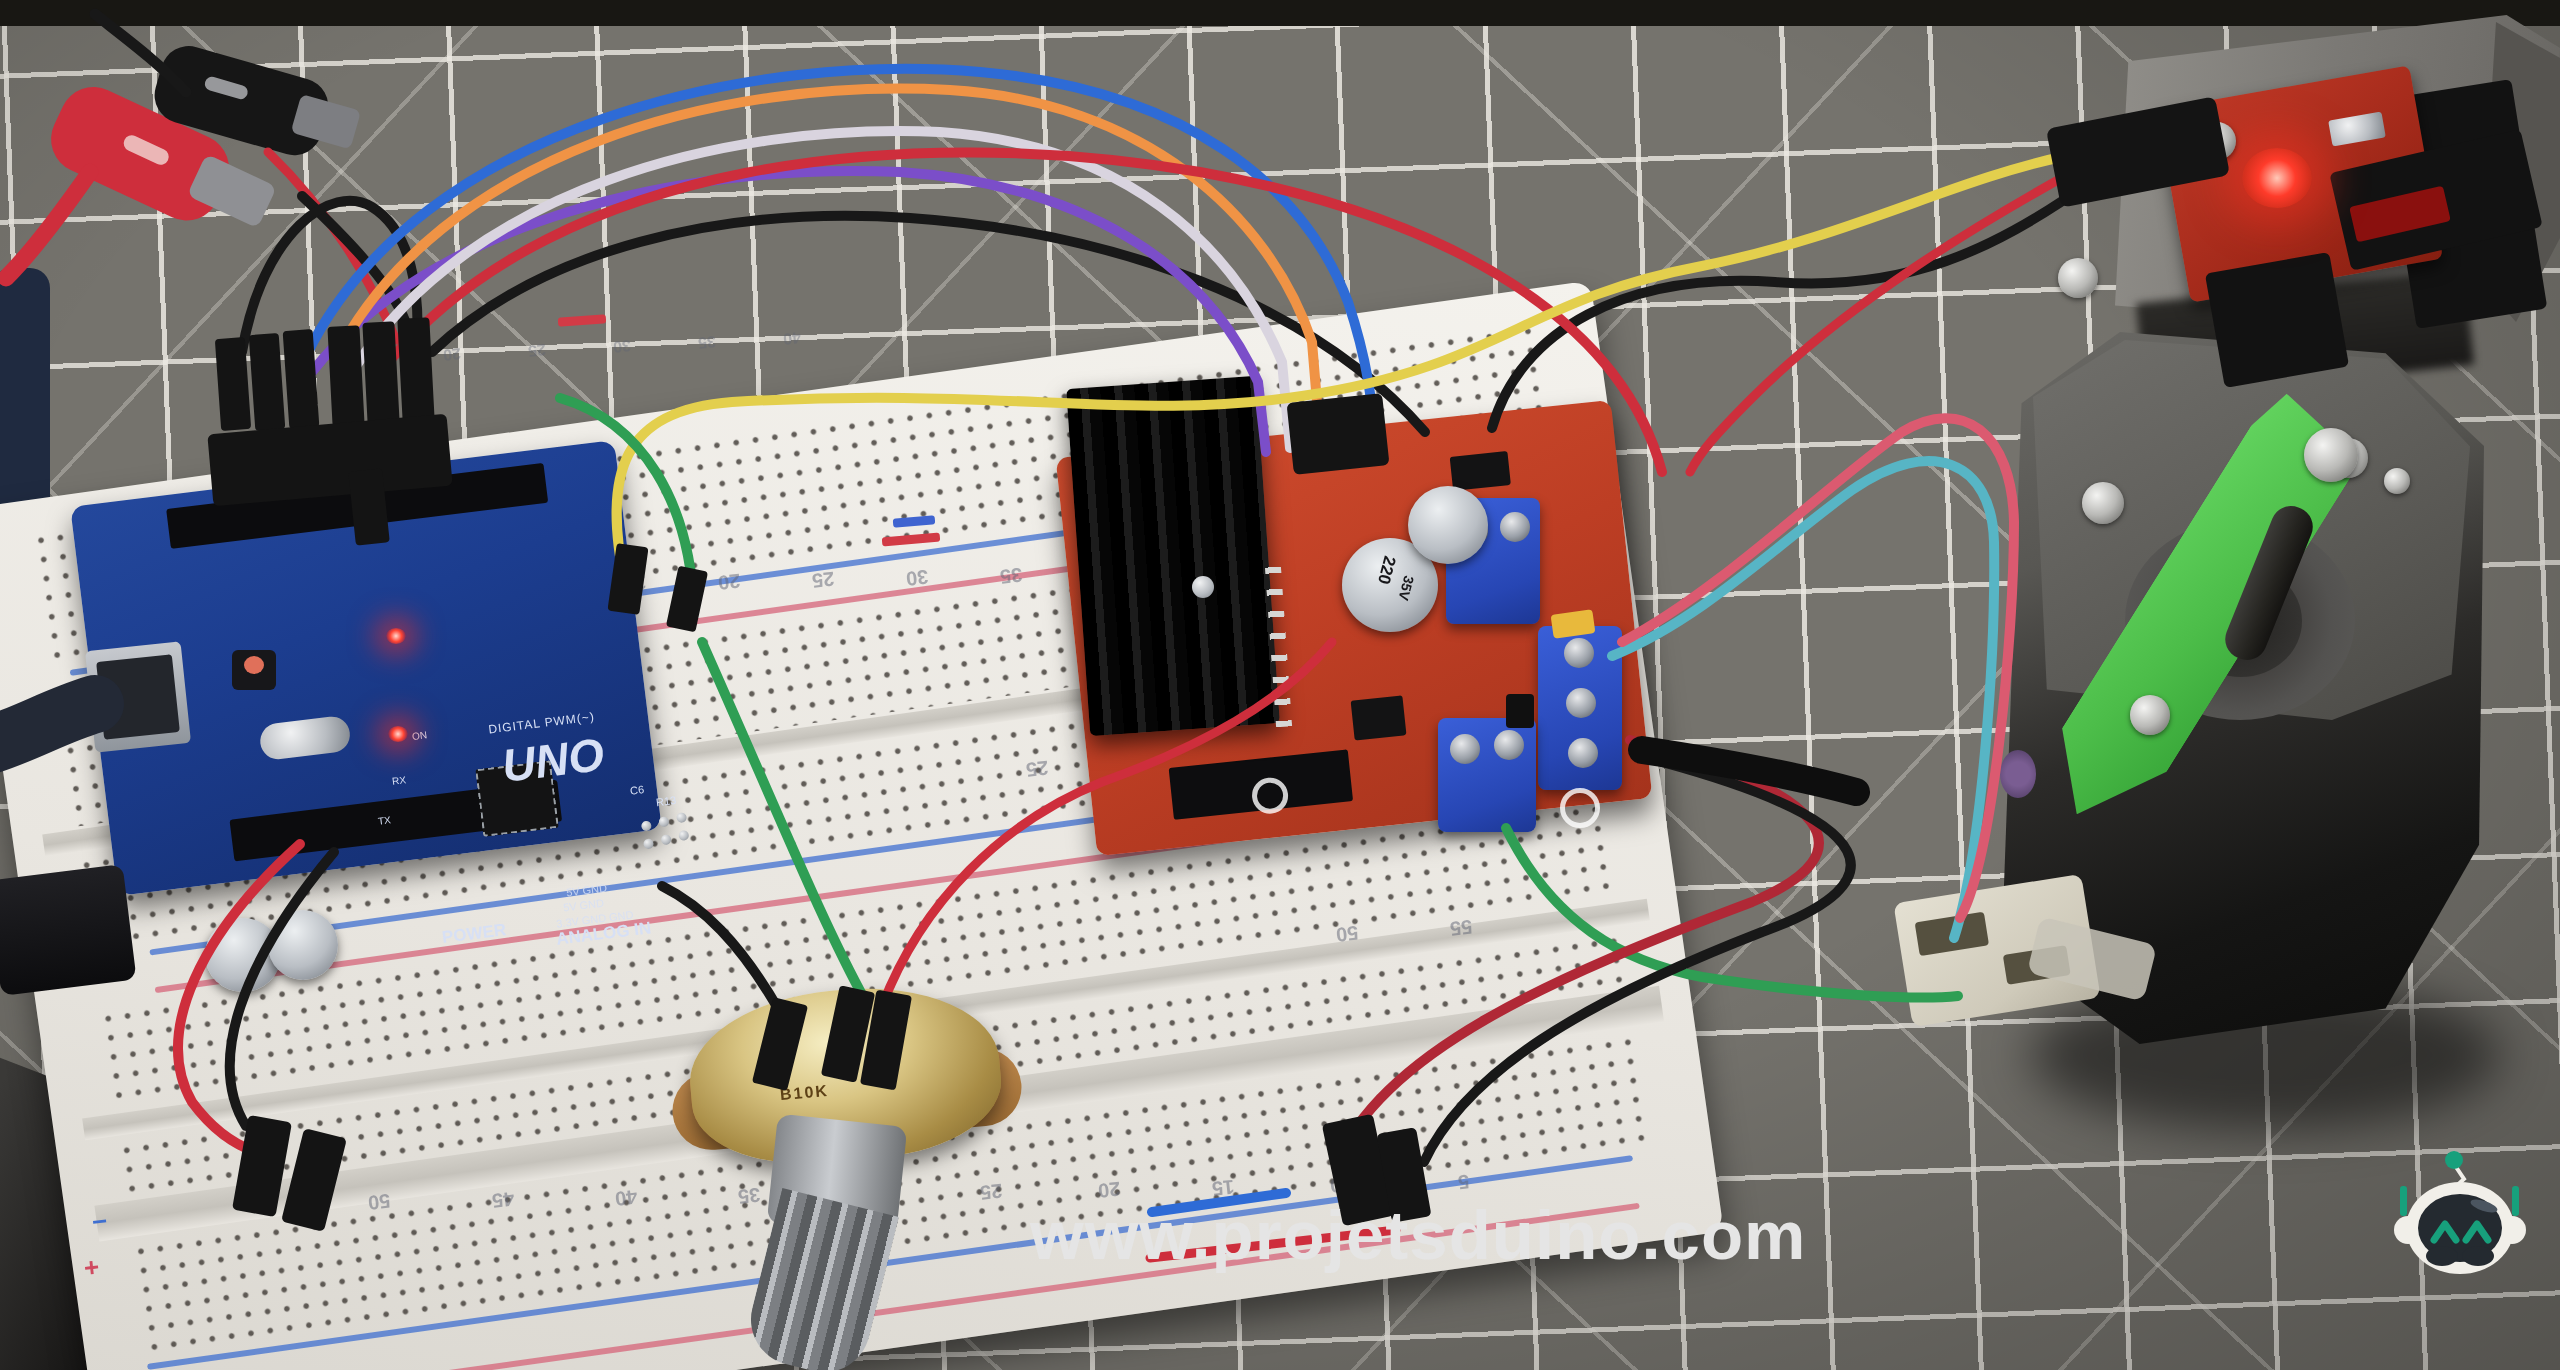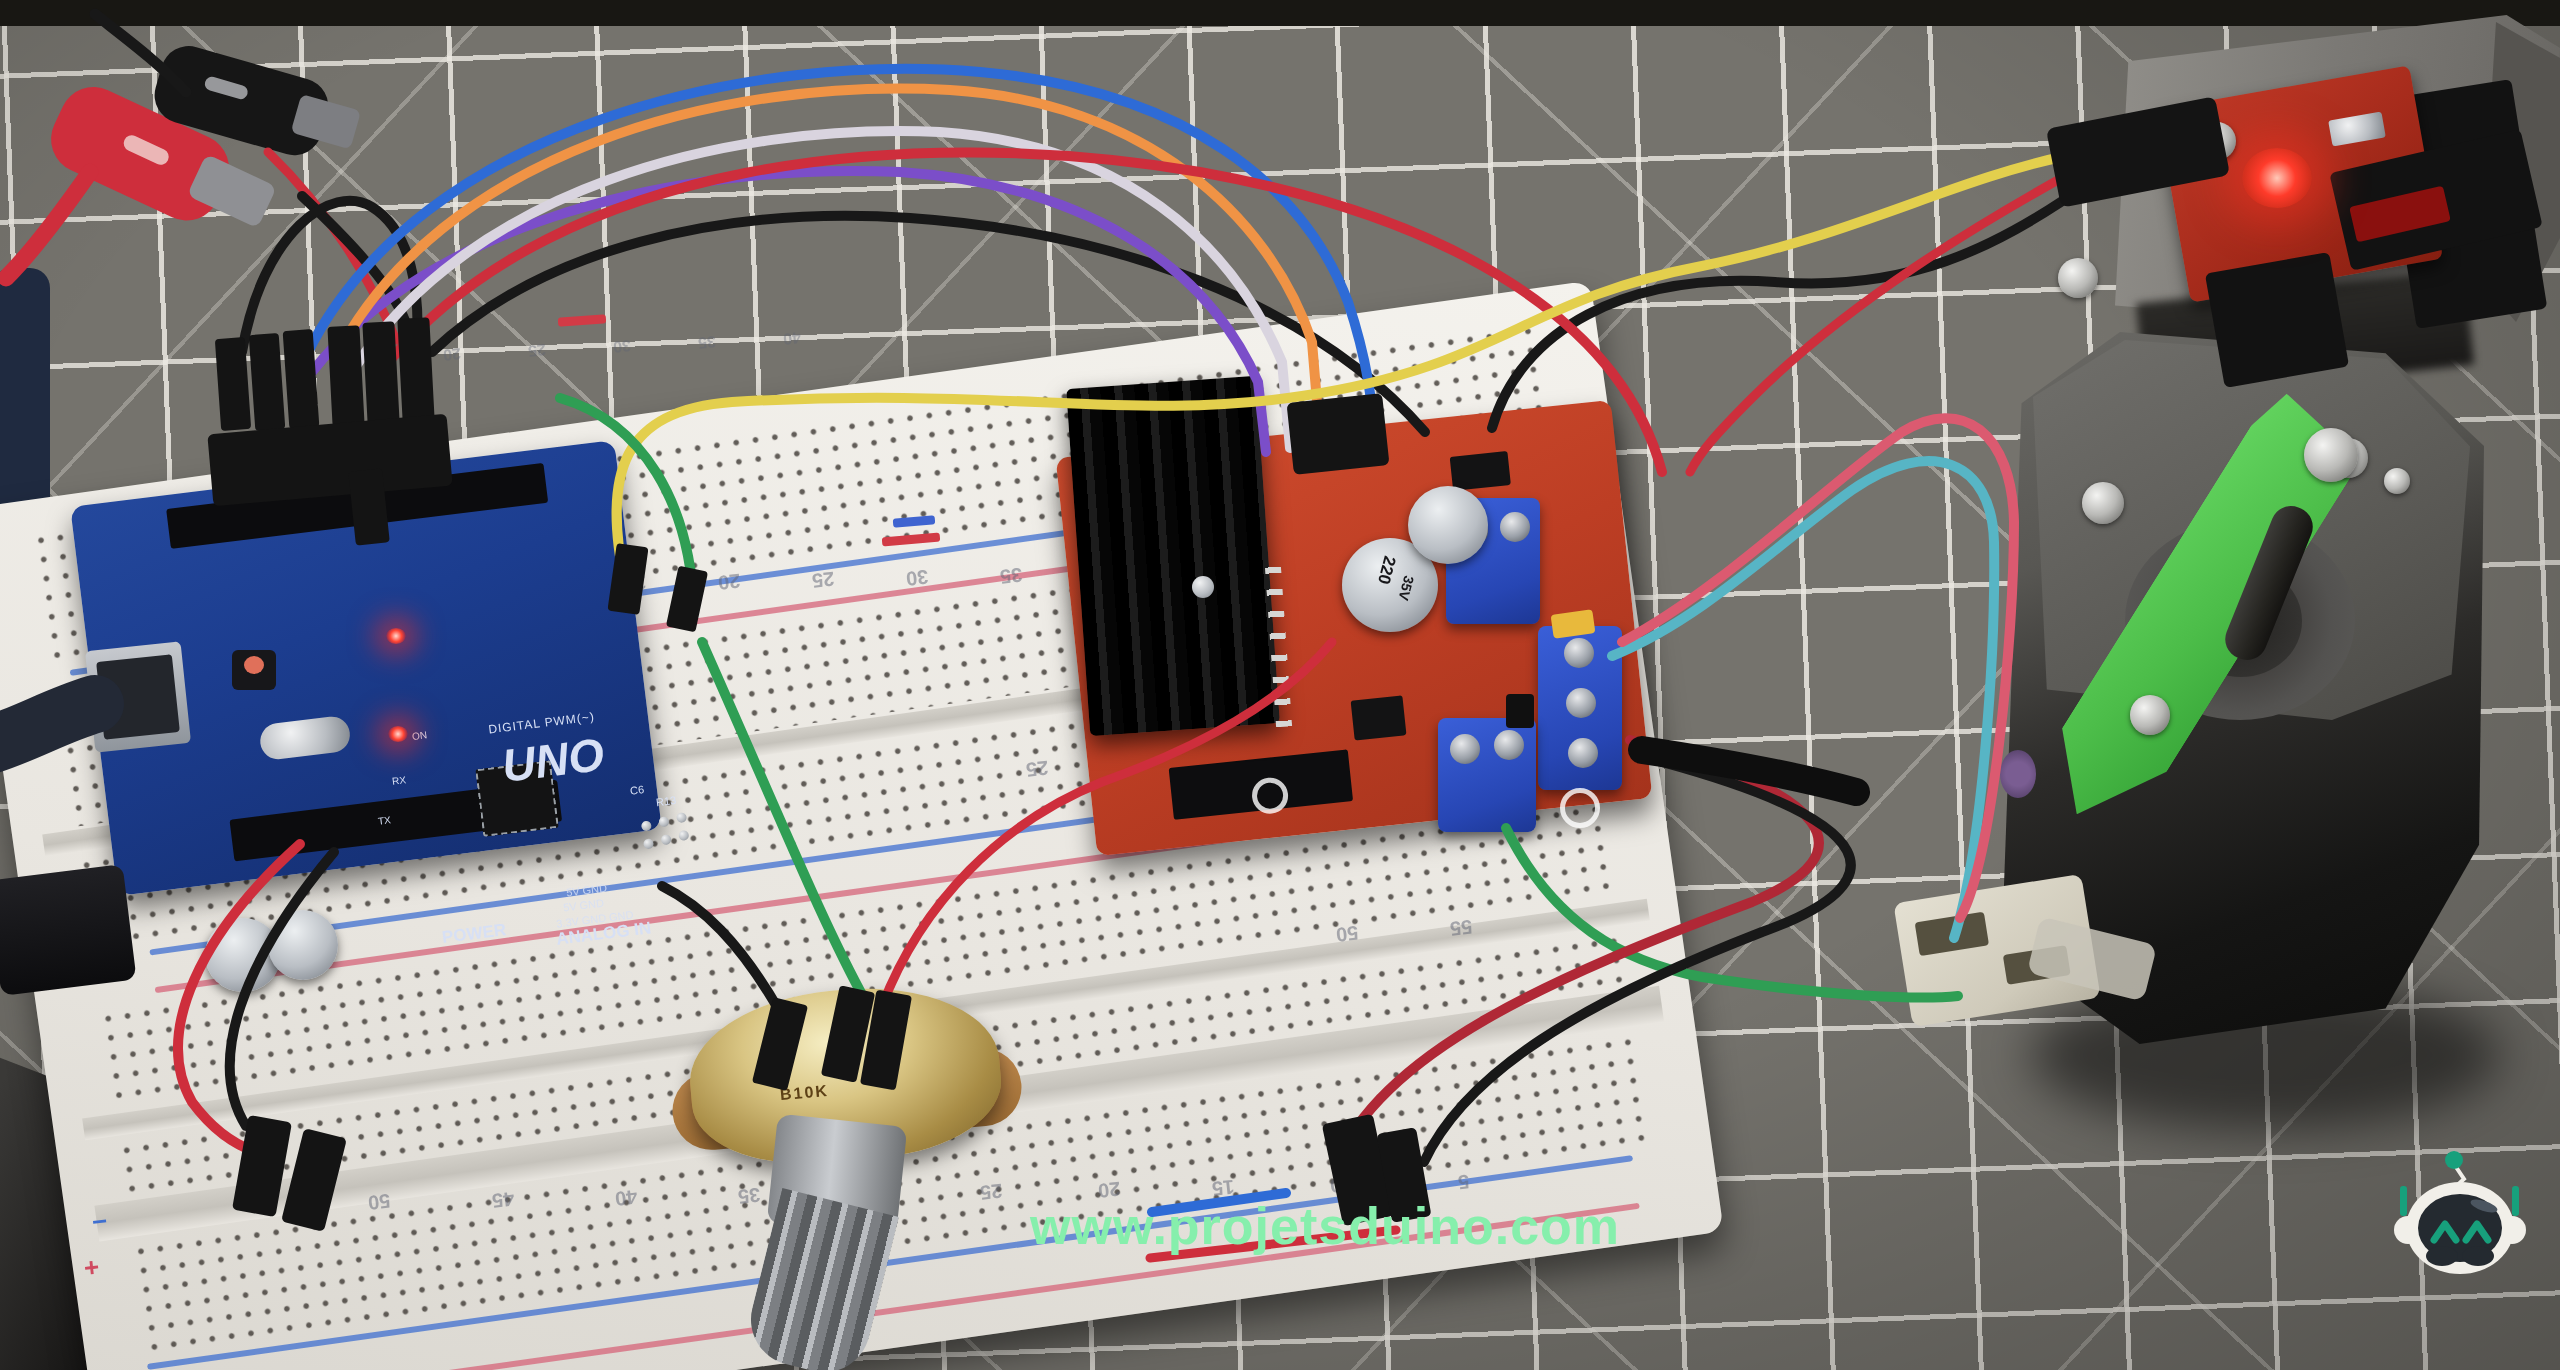--- a/index.html
+++ b/index.html
@@ -100,22 +100,22 @@
     border-radius:10px;background:linear-gradient(150deg,#e4e0d2,#cfcaba 70%,#b7b2a2);}
   .jst-slot{position:absolute;background:#55503f;border-radius:4px;}
   .sensor-pcb{left:2172px;top:86px;width:256px;height:196px;z-index:33;transform:rotate(-10deg);
     border-radius:8px;background:linear-gradient(150deg,#c23a28,#9c2617 70%,#841e10);
     box-shadow:0 8px 16px rgba(0,0,0,0.5);}
   .blk{position:absolute;background:#121212;border-radius:6px;}
   .sensor-glow{left:2242px;top:148px;width:70px;height:60px;z-index:36;border-radius:50%;
     background:radial-gradient(circle,#ffc9b8 0%,#ff3b2a 40%, rgba(255,50,30,0.5) 70%, transparent 100%);
     box-shadow:0 0 40px 18px rgba(255,50,35,0.45);}
   
-  .watermark{left:1030px;top:1196px;z-index:50;font-size:52px;font-weight:800;
-    letter-spacing:1px;color:#86efac;}
+  .watermark{left:1030px;top:1196px;z-index:50;font-size:69px;font-weight:800;
+    letter-spacing:1px;color:#e5e5e5;}
   .logo{left:2392px;top:1148px;width:136px;height:140px;z-index:50;}
   svg.wires{position:absolute;left:0;top:0;z-index:40;pointer-events:none;}
 </style>
 </head>
 <body>
 
 <div class="abs mat"></div>
 <div class="abs mat-grid"></div>
 <div class="abs vignette"></div>
 <div class="abs mat-top-edge"></div>

